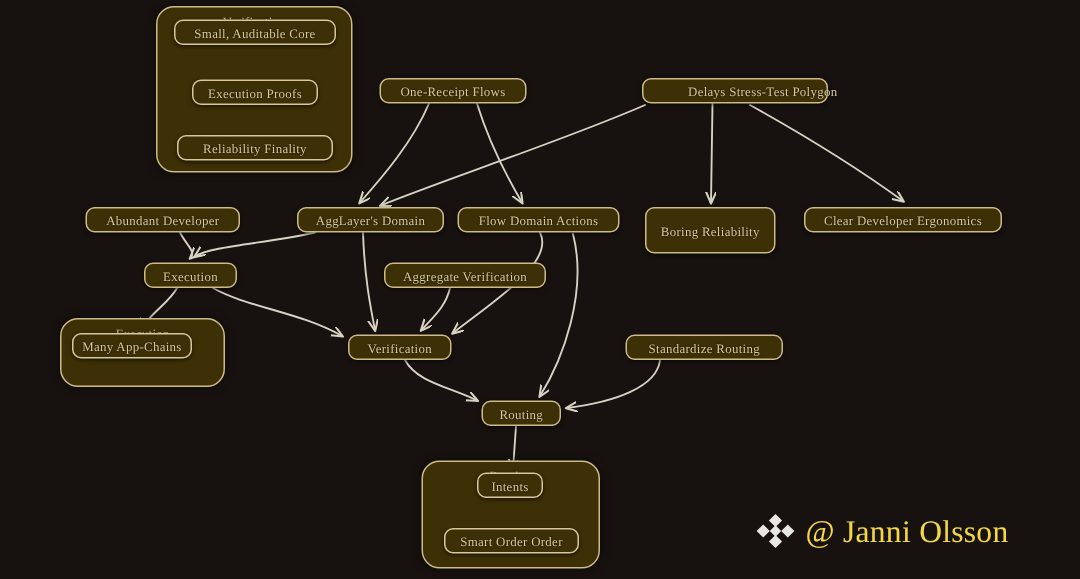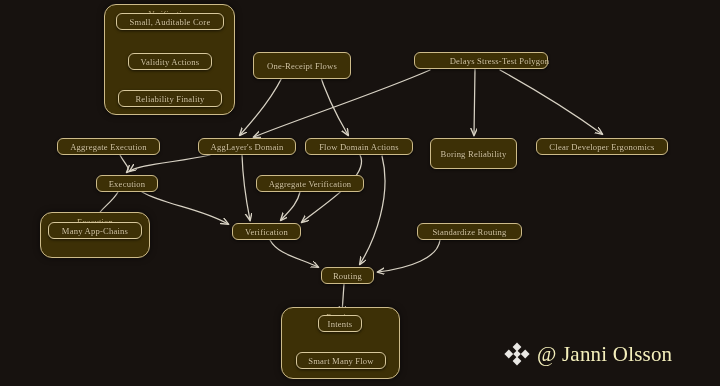--- a/index.html
+++ b/index.html
@@ -61,21 +61,21 @@
   .node.inner {
     background: #3d3006;
     border-color: #d8c89c;
     z-index: 4;
   }
   .watermark {
     position: absolute;
     display: flex;
     align-items: center;
     gap: 7px;
-    color: #fef9c3;
+    color: #fde047;
     font-size: 21px;
     letter-spacing: 0.2px;
     opacity: 0.96;
   }
   .wm-logo {
     width: 26px;
     height: 26px;
     position: relative;
     flex: 0 0 auto;
   }
@@ -121,37 +121,37 @@
       </div>
       <div class="group-box" style="left: 40px; top: 212px; width: 110px; height: 46px;">
         <div class="group-label">Execution</div>
       </div>
       <div class="group-box" style="left: 281px; top: 307px; width: 119px; height: 72px;">
         <div class="group-label">Routing</div>
       </div>
     </div>
   <div id="node-layer">
       <div class="node inner" style="left: 116px; top: 13px; width: 108px; height: 17px;">Small, Auditable Core</div>
-      <div class="node inner" style="left: 128px; top: 53px; width: 84px; height: 17px;">Validity Actions</div>
+      <div class="node inner" style="left: 128px; top: 53px; width: 84px; height: 17px;">Execution Proofs</div>
       <div class="node inner" style="left: 118px; top: 90px; width: 104px; height: 17px;">Reliability Finality</div>
-      <div class="node" style="left: 253px; top: 52px; width: 98px; height: 27px;">One-Receipt Flows</div>
-      <div class="node" style="left: 414px; top: 52px; width: 134px; height: 17px; padding-left: 37px;">Delays Stress-Test Polygon</div>
-      <div class="node" style="left: 57px; top: 138px; width: 103px; height: 17px;">Aggregate Execution</div>
+      <div class="node" style="left: 253px; top: 52px; width: 98px; height: 17px;">One-Receipt Flows</div>
+      <div class="node" style="left: 428px; top: 52px; width: 124px; height: 17px; padding-left: 37px;">Delays Stress-Test Polygon</div>
+      <div class="node" style="left: 57px; top: 138px; width: 103px; height: 17px;">Abundant Developer</div>
       <div class="node" style="left: 198px; top: 138px; width: 98px; height: 17px;">AggLayer's Domain</div>
       <div class="node" style="left: 305px; top: 138px; width: 108px; height: 17px;">Flow Domain Actions</div>
       <div class="node" style="left: 430px; top: 138px; width: 87px; height: 31px;">Boring Reliability</div>
       <div class="node" style="left: 536px; top: 138px; width: 132px; height: 17px;">Clear Developer Ergonomics</div>
       <div class="node" style="left: 96px; top: 175px; width: 62px; height: 17px;">Execution</div>
       <div class="node" style="left: 256px; top: 175px; width: 108px; height: 17px;">Aggregate Verification</div>
-      <div class="node inner" style="left: 48px; top: 222px; width: 94px; height: 17px;">Many App-Chains</div>
+      <div class="node inner" style="left: 48px; top: 222px; width: 80px; height: 17px;">Many App-Chains</div>
       <div class="node" style="left: 232px; top: 223px; width: 69px; height: 17px;">Verification</div>
       <div class="node" style="left: 417px; top: 223px; width: 105px; height: 17px;">Standardize Routing</div>
       <div class="node" style="left: 321px; top: 267px; width: 53px; height: 17px;">Routing</div>
       <div class="node inner" style="left: 318px; top: 315px; width: 44px; height: 17px;">Intents</div>
-      <div class="node inner" style="left: 296px; top: 352px; width: 90px; height: 17px;">Smart Many Flow</div>
+      <div class="node inner" style="left: 296px; top: 352px; width: 90px; height: 17px;">Smart Order Order</div>
     </div>
 
   <div class="watermark" id="watermark" style="left: 504px; top: 341px;">
     <span class="wm-logo">
       <svg viewBox="0 0 26 26" width="26" height="26">
         <g fill="#f2f0ec">
           <path d="M13 1.6 L17.4 6 L13 10.4 L8.6 6 Z"></path>
           <path d="M13 15.6 L17.4 20 L13 24.4 L8.6 20 Z"></path>
           <path d="M3.6 8.6 L8 13 L3.6 17.4 L-0.8 13 Z" transform="translate(1.2,0)"></path>
           <path d="M22.4 8.6 L26.8 13 L22.4 17.4 L18 13 Z" transform="translate(-1.2,0)"></path>

